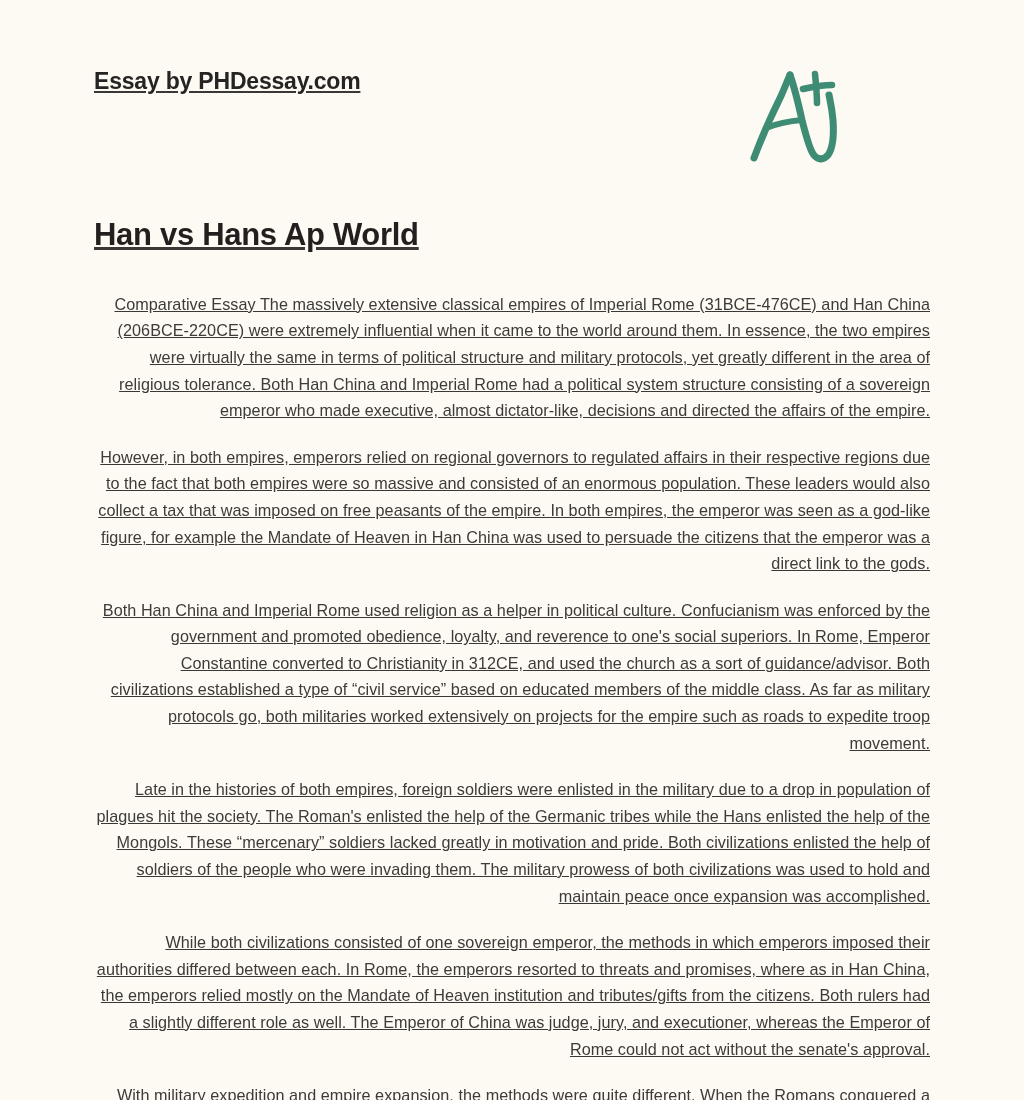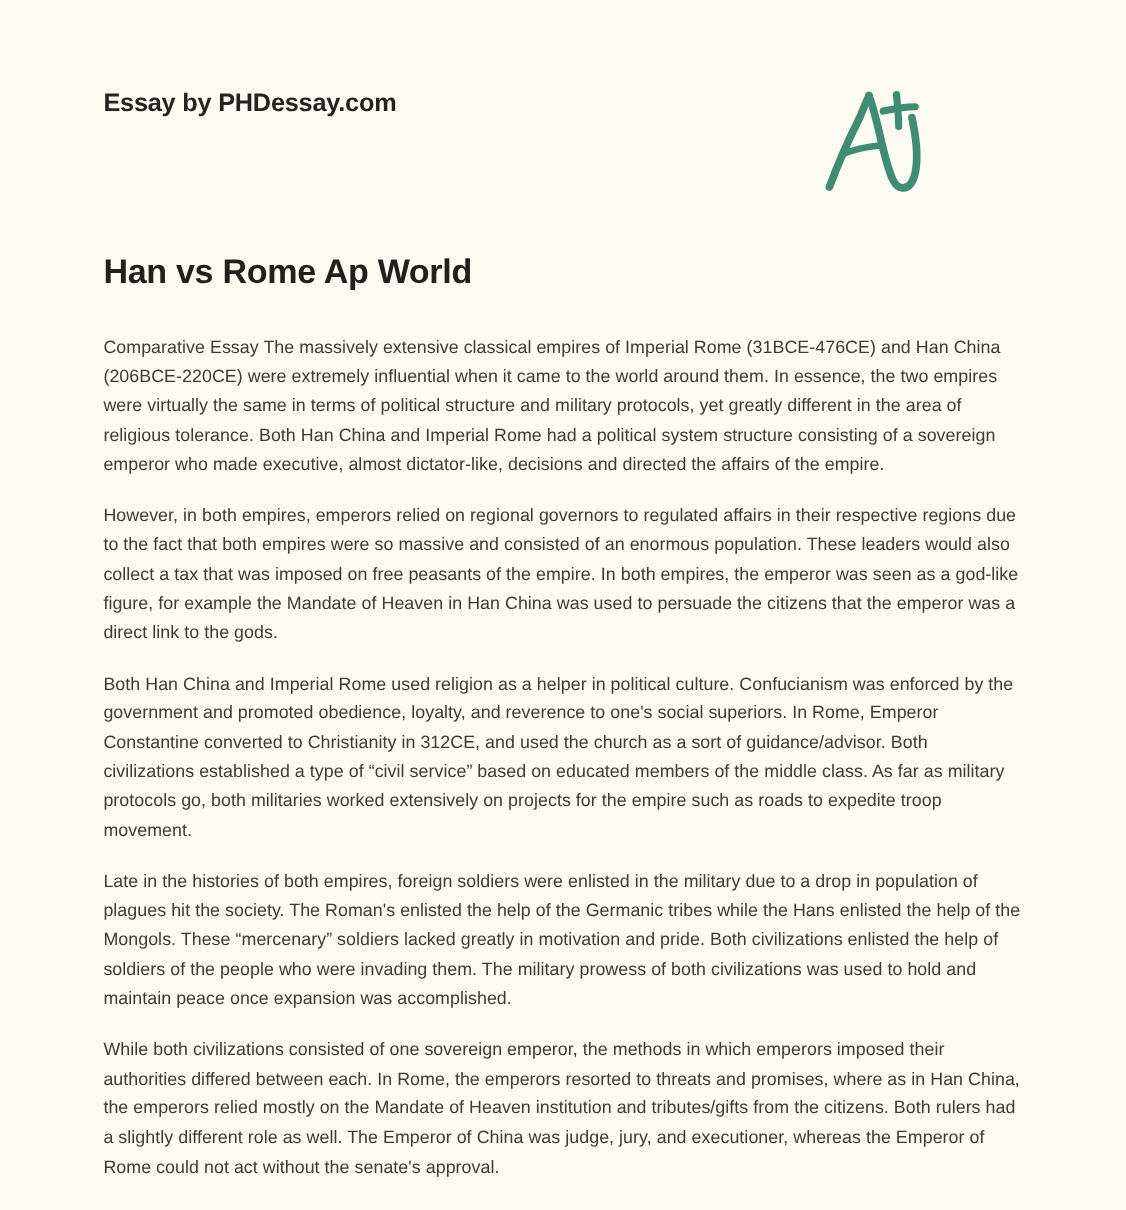--- a/index.html
+++ b/index.html
@@ -13,21 +13,22 @@
     background: #fdf9f3;
     font-family: "Liberation Sans", sans-serif;
     color: #3a3836;
     overflow: hidden;
   }
   .page {
     position: relative;
     width: 1024px;
     height: 1100px;
     box-sizing: border-box;
-    padding: 16px 94px;
+    padding: 4px 94px;
+    text-decoration: underline;
   }
 
   
   .header {
     position: relative;
     padding-top: 64px;
     height: 120px;
     box-sizing: border-box;
   }
   .brand-line {
@@ -82,21 +83,21 @@
 
   
   .article {
     padding-top: 36px;
   }
   .article p {
     margin: 0 0 20px 0;
     font-size: 16.2px;
     line-height: 26.6px;
     color: #3d3b39;
-    text-align: left;
+    text-align: right;
     letter-spacing: 0.05px;
   }
   .article p:last-child {
     margin-bottom: 0;
   }
 </style>
 </head>
 <body>
 
 <div class="page">
@@ -117,21 +118,21 @@
           <path d="M26 66 C36 62 50 59 62 58" stroke-width="6"></path>
 
           <path d="M75 12 C76 22 77 32 77 41" stroke-width="6.5"></path>
 
           <path d="M63 27 C72 25 83 23 92 23" stroke-width="6.5"></path>
         </g>
       </svg>
     </div>
   </div>
 
-  <h2 class="doc-title">Han vs Rome Ap World</h2>
+  <h2 class="doc-title">Han vs Hans Ap World</h2>
 
   <div class="article">
     <p>Comparative Essay The massively extensive classical empires of Imperial Rome (31BCE-476CE) and Han China (206BCE-220CE) were extremely influential when it came to the world around them. In essence, the two empires were virtually the same in terms of political structure and military protocols, yet greatly different in the area of religious tolerance. Both Han China and Imperial Rome had a political system structure consisting of a sovereign emperor who made executive, almost dictator-like, decisions and directed the affairs of the empire.</p>
     <p>However, in both empires, emperors relied on regional governors to regulated affairs in their respective regions due to the fact that both empires were so massive and consisted of an enormous population. These leaders would also collect a tax that was imposed on free peasants of the empire. In both empires, the emperor was seen as a god-like figure, for example the Mandate of Heaven in Han China was used to persuade the citizens that the emperor was a direct link to the gods.</p>
     <p>Both Han China and Imperial Rome used religion as a helper in political culture. Confucianism was enforced by the government and promoted obedience, loyalty, and reverence to one's social superiors. In Rome, Emperor Constantine converted to Christianity in 312CE, and used the church as a sort of guidance/advisor. Both civilizations established a type of “civil service” based on educated members of the middle class. As far as military protocols go, both militaries worked extensively on projects for the empire such as roads to expedite troop movement.</p>
     <p>Late in the histories of both empires, foreign soldiers were enlisted in the military due to a drop in population of plagues hit the society. The Roman's enlisted the help of the Germanic tribes while the Hans enlisted the help of the Mongols. These “mercenary” soldiers lacked greatly in motivation and pride. Both civilizations enlisted the help of soldiers of the people who were invading them. The military prowess of both civilizations was used to hold and maintain peace once expansion was accomplished.</p>
     <p>While both civilizations consisted of one sovereign emperor, the methods in which emperors imposed their authorities differed between each. In Rome, the emperors resorted to threats and promises, where as in Han China, the emperors relied mostly on the Mandate of Heaven institution and tributes/gifts from the citizens. Both rulers had a slightly different role as well. The Emperor of China was judge, jury, and executioner, whereas the Emperor of Rome could not act without the senate's approval.</p>
     <p>With military expedition and empire expansion, the methods were quite different. When the Romans conquered a new region, they would enforce soldiers in that region until the tax was collected. After the tax was paid, the Romans allowed the conquered peoples to keep their cultural ways. This also applied to religion. Conquered peoples could remain with their</p>
   </div>
 

